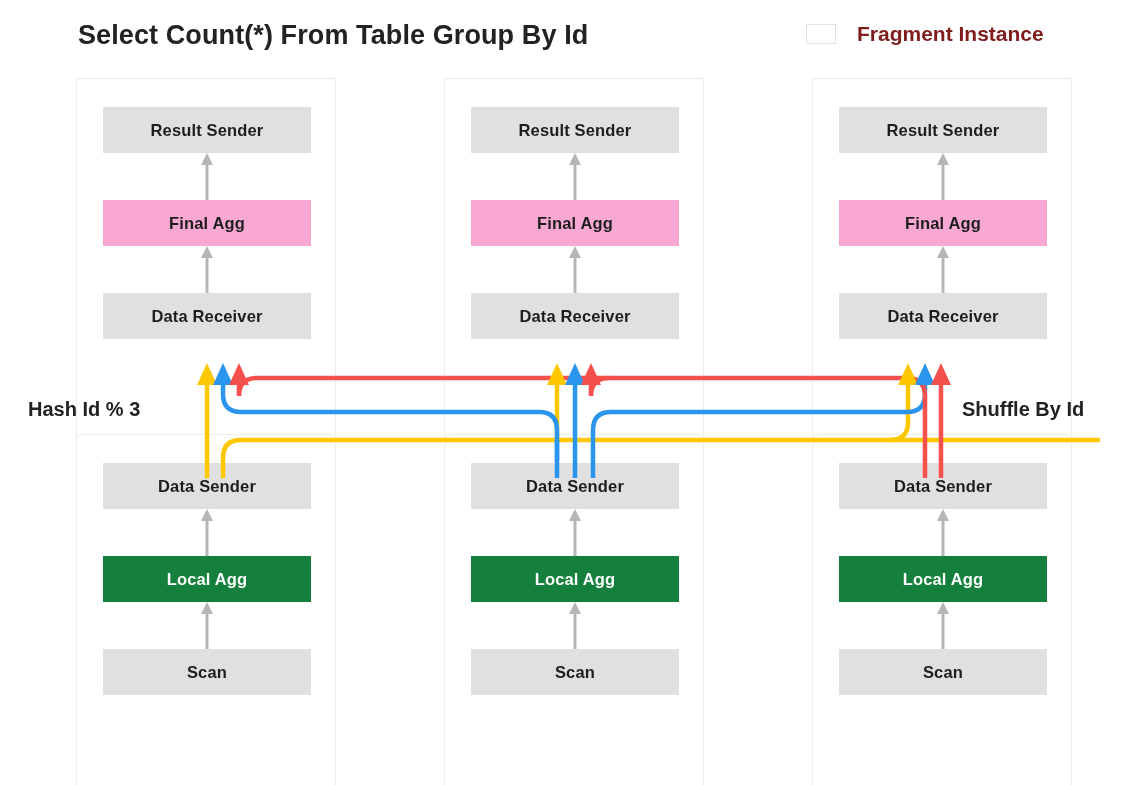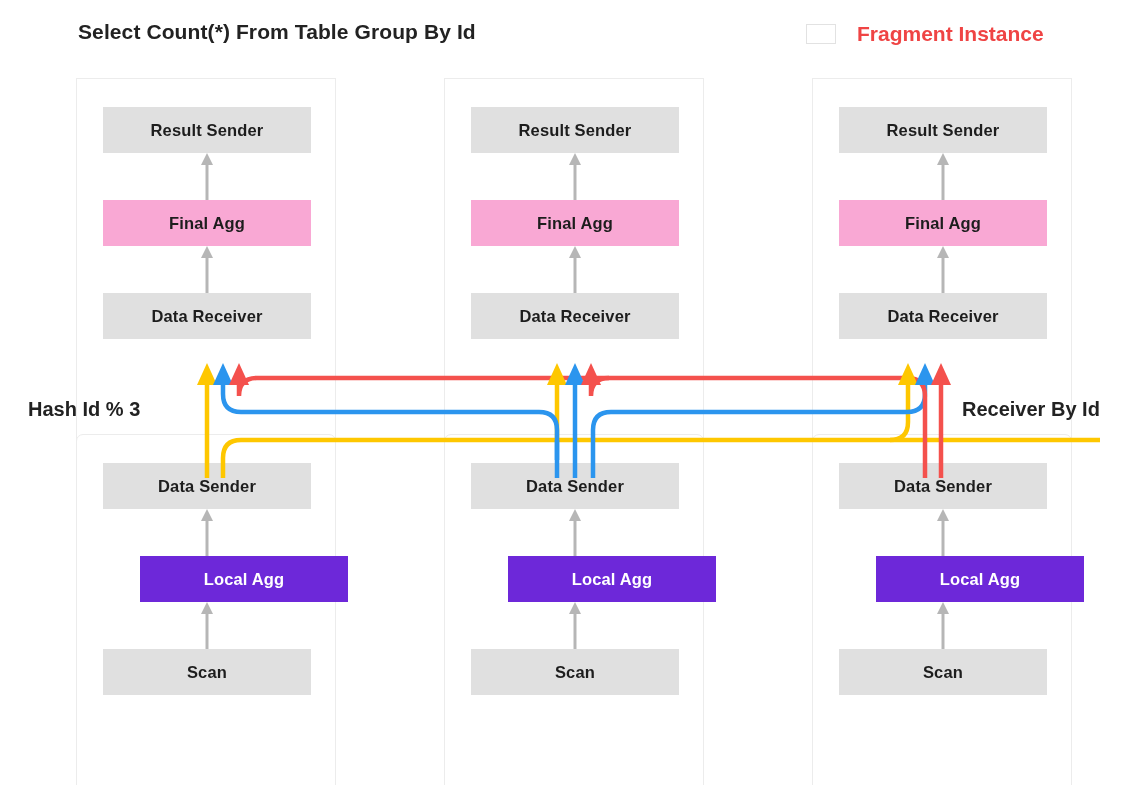--- a/index.html
+++ b/index.html
@@ -18,21 +18,21 @@
     position: relative;
     width: 1142px;
     height: 785px;
   }
 
   
   #title {
     position: absolute;
     left: 78px;
     top: 20px;
-    font-size: 21px;
+    font-size: 27px;
     font-weight: 600;
     letter-spacing: 0.1px;
     color: #222222;
     white-space: nowrap;
   }
   #legend {
     position: absolute;
     left: 806px;
     top: 22px;
     display: flex;
@@ -42,21 +42,21 @@
   #legend-swatch {
     width: 30px;
     height: 20px;
     border: 1.6px solid #e2e2e2;
     background: #ffffff;
     box-sizing: border-box;
   }
   #legend-label {
     font-size: 21px;
     font-weight: 600;
-    color: #ef4444;
+    color: #7f1d1d;
     white-space: nowrap;
   }
 
   
   .fragment {
     position: absolute;
     width: 260px;
     height: 372px;
     border: 1.6px solid #ececec;
     background: #ffffff;
@@ -75,21 +75,21 @@
     height: 46px;
     line-height: 46px;
     text-align: center;
     font-size: 16.5px;
     font-weight: 600;
     letter-spacing: 0.15px;
     box-sizing: border-box;
   }
   .node.gray   { background: #e0e0e0; color: #1d1d1d; }
   .node.yellow { background: #f9a8d4; color: #1d1d1d; }
-  .node.teal   { background: #6d28d9; color: #ffffff; margin-left: 37px; }
+  .node.teal   { background: #15803d; color: #ffffff; }
 
   .slot-0 { top: 28px;  }   
   .slot-1 { top: 121px; }   
   .slot-2 { top: 214px; }   
 
   
   .inner-arrow {
     position: absolute;
     left: 124px;
     width: 12px;
@@ -169,21 +169,21 @@
     </svg>
     <div class="node yellow slot-1">Final Agg</div>
     <svg class="inner-arrow ia-lower" viewBox="0 0 12 47">
       <line x1="6" y1="47" x2="6" y2="12" stroke="#b6b6b6" stroke-width="3"></line>
       <polygon points="6,0 12,12 0,12" fill="#b6b6b6"></polygon>
     </svg>
     <div class="node gray slot-2">Data Receiver</div>
   </div>
 
   <div class="side-label" id="label-left">Hash Id % 3</div>
-  <div class="side-label" id="label-right">Receiver By Id</div>
+  <div class="side-label" id="label-right">Shuffle By Id</div>
 
   <div class="fragment frag-bot col-0">
     <div class="node gray slot-0">Data Sender</div>
     <svg class="inner-arrow ia-upper" viewBox="0 0 12 47">
       <line x1="6" y1="47" x2="6" y2="12" stroke="#b6b6b6" stroke-width="3"></line>
       <polygon points="6,0 12,12 0,12" fill="#b6b6b6"></polygon>
     </svg>
     <div class="node teal slot-1">Local Agg</div>
     <svg class="inner-arrow ia-lower" viewBox="0 0 12 47">
       <line x1="6" y1="47" x2="6" y2="12" stroke="#b6b6b6" stroke-width="3"></line>

